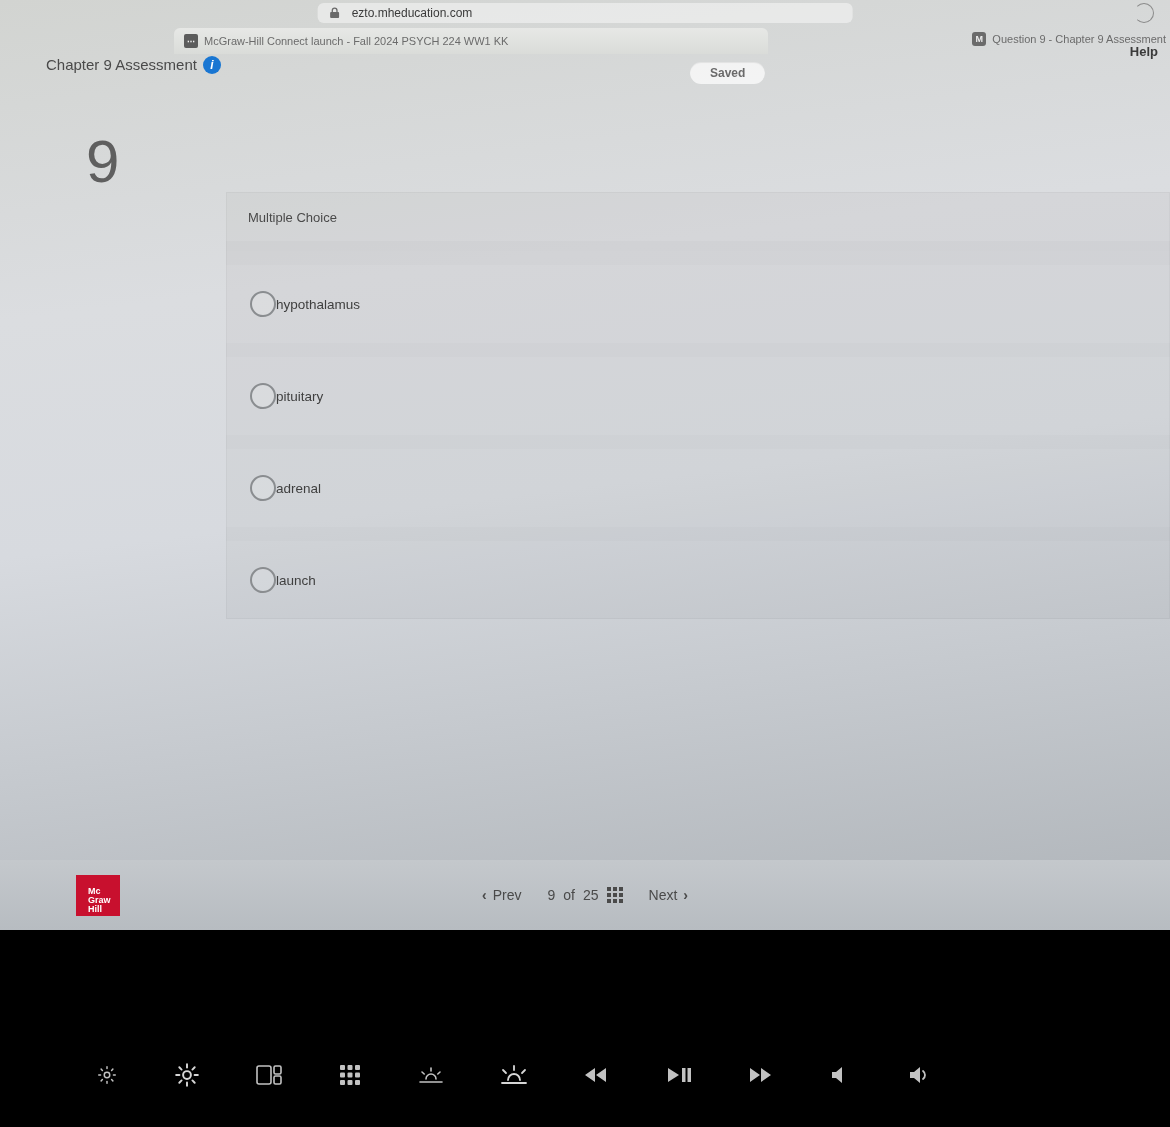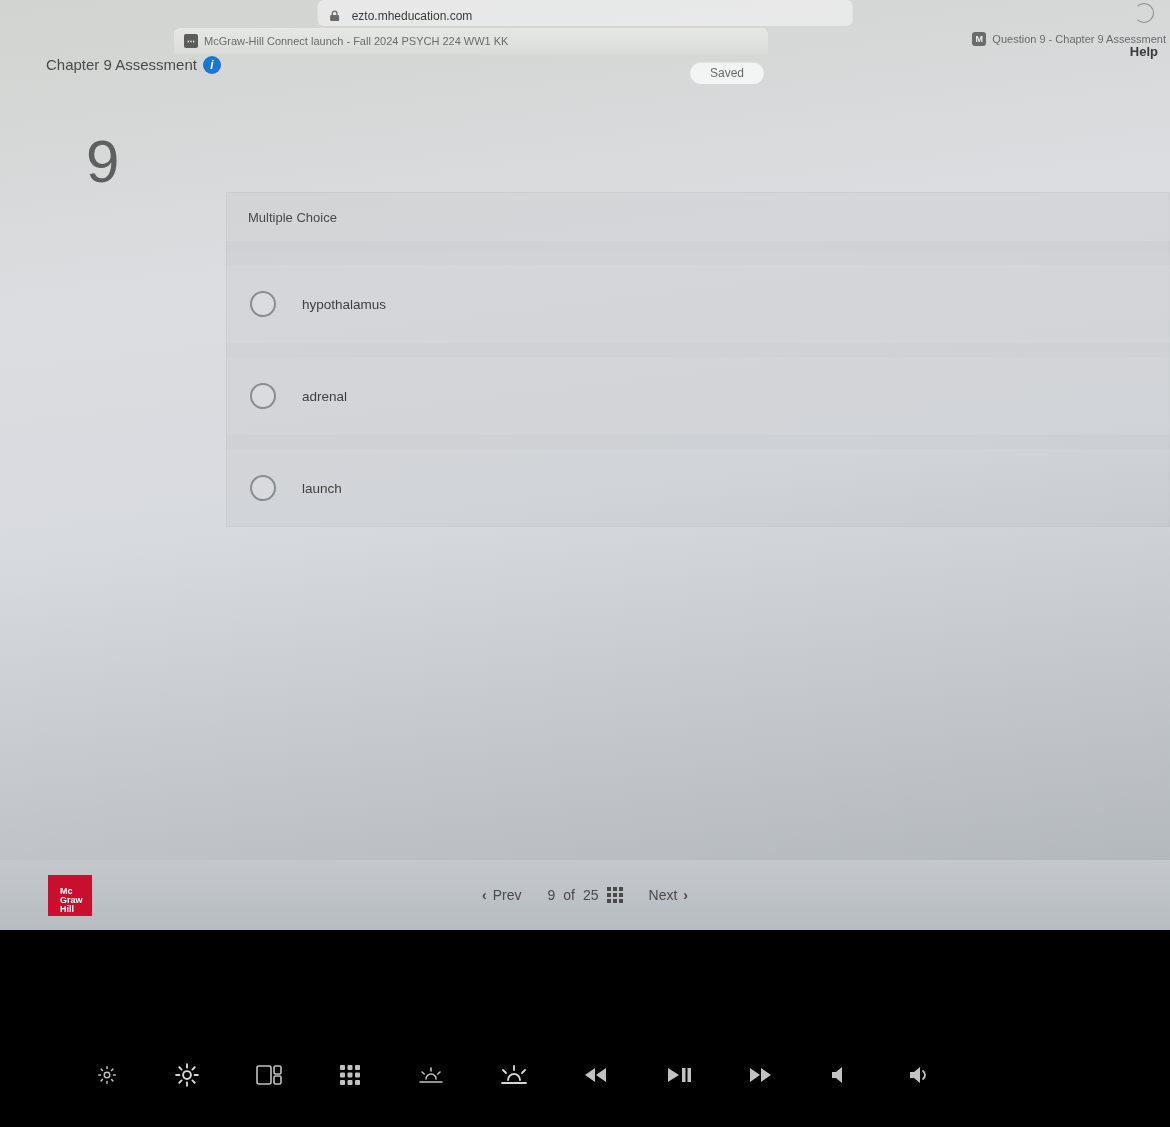--- a/index.html
+++ b/index.html
@@ -25,21 +25,21 @@
     align-items: center;
     justify-content: center;
     position: relative;
   }
   .addr-pill {
     position: absolute;
     left: 50%;
     transform: translateX(-50%);
     background: rgba(255,255,255,0.45);
     border-radius: 6px;
-    padding: 9px 380px 3px 12px;
+    padding: 3px 380px 3px 12px;
     font-size: 12px;
     color: #3a3a3a;
     display: flex;
     align-items: center;
     gap: 12px;
   }
   .refresh-ic {
     position: absolute;
     right: 16px;
     top: 3px;
@@ -104,20 +104,21 @@
   .saved-pill {
     position:absolute;
     left: 690px;
     top: 6px;
     background: rgba(255,255,255,0.7);
     border-radius: 14px;
     padding: 4px 20px;
     font-size: 12px;
     color:#6a6a6a;
     box-shadow: 0 1px 1px rgba(0,0,0,0.07) inset;
+    font-weight: bold;
   }
   .help-lnk {
     position:absolute;
     right: 12px;
     top: 44px;
     font-size: 13px;
     color:#3a3a3a;
     font-weight:600;
   }
   
@@ -155,42 +156,41 @@
   }
   .panel-hd {
     padding: 18px 22px 16px;
     font-size: 13px;
     color:#4a4a4a;
     border-bottom: 10px solid rgba(0,0,0,0.015);
   }
   .choice {
     display:flex;
     align-items:center;
-    gap: 26px;
     padding: 26px 24px;
     border-top: 14px solid rgba(0,0,0,0.012);
     cursor:pointer;
   }
   .choice:first-of-type { border-top: none; margin-top: 10px;}
   .radio {
     width:26px;height:26px;border:2px solid #8a8d90;border-radius:50%;flex:0 0 auto;background:rgba(255,255,255,0.15);
   }
   .choice-label { font-size: 13.5px; color:#3f3f3f; }
   
   .foot {
     position:absolute;
     bottom: 0;
     left:0;right:0;
     height: 70px;
     display:flex;
     align-items:center;
     background: linear-gradient(#c4c8cc,#b7bcc1);
   }
   .logo {
-    width:44px;height:41px;background:#c8102e;margin-left:48px;color:#fff;
+    width:44px;height:41px;background:#c8102e;margin-left:76px;color:#fff;
     font-size:9px;line-height:1.05;font-weight:700;padding:12px;white-space:pre;
   }
   .nav-center {
     position:absolute;left:50%;transform:translateX(-50%);
     display:flex;align-items:center;gap:26px;font-size:14px;color:#4a4a4a;
   }
   .nav-btn { display:flex; align-items:center; gap:6px; cursor:pointer; }
   .grid-ic {
     display:inline-grid;grid-template-columns:repeat(3,4px);grid-template-rows:repeat(3,4px);gap:2px;
   }
@@ -251,20 +251,24 @@
 
   <div class="q-wrap">
     <div class="q-num">9</div>
 
     <div class="panel">
       <div class="panel-hd">Multiple Choice</div>
 
       <div class="choice">
         <span class="radio"></span>
         <span class="choice-label">hypothalamus</span>
+      </div>
+      <div class="choice">
+        <span class="radio"></span>
+        <span class="choice-label">pituitary</span>
       </div>
       <div class="choice">
         <span class="radio"></span>
         <span class="choice-label">adrenal</span>
       </div>
       <div class="choice">
         <span class="radio"></span>
         <span class="choice-label">launch</span>
       </div>
     </div>

